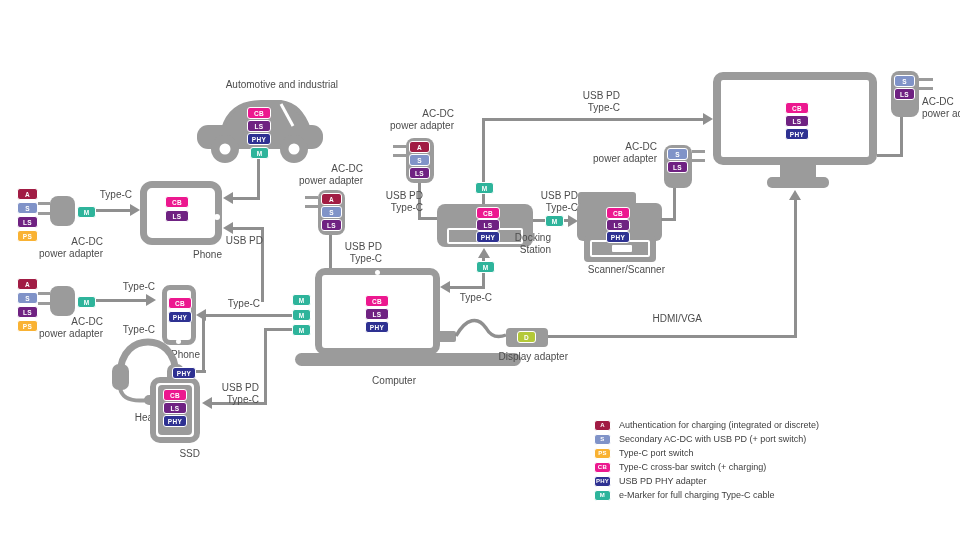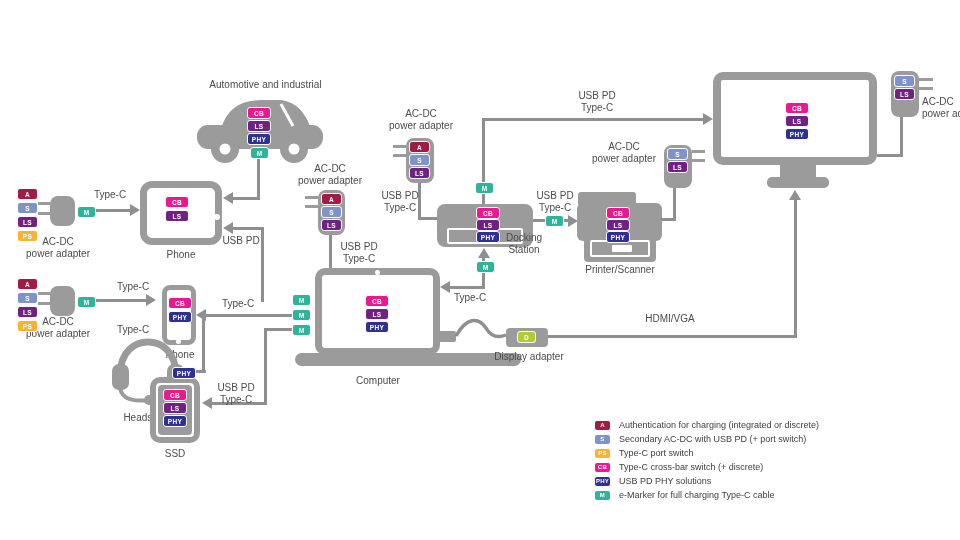--- a/index.html
+++ b/index.html
@@ -4,21 +4,21 @@
 <style>
   :root{
     --device-gray:#9b9b9b; --line-gray:#8f8f8f; --label-text:#4c4c4c;
     --title-text:#3d3d3d; --legend-text:#3e3e3e; --background:#ffffff;
   }
   *{margin:0;padding:0;box-sizing:border-box}
   html,body{width:960px;height:540px;overflow:hidden;background:var(--background);
     font-family:"Liberation Sans",sans-serif;}
   #stage{position:relative;width:960px;height:540px;background:var(--background);overflow:hidden}
   .title{position:absolute;left:18px;top:13px;font-size:19px;font-weight:700;color:var(--title-text);letter-spacing:.2px}
-  .lbl{position:absolute;font-size:10px;line-height:1.18;color:var(--label-text);text-align:center;white-space:pre-line}
+  .lbl{position:absolute;font-size:10px;line-height:1.18;color:var(--label-text);text-align:right;white-space:pre-line}
   .shell{position:absolute;background:#fff;border:7px solid var(--device-gray);border-radius:12px}
   .solid{position:absolute;background:var(--device-gray)}
   .hline{position:absolute;height:3px;background:var(--line-gray)}
   .vline{position:absolute;width:3px;background:var(--line-gray)}
   .prong{position:absolute;height:3px;background:var(--device-gray)}
   .arr-r{position:absolute;width:0;height:0;border-top:6px solid transparent;border-bottom:6px solid transparent;border-left:10px solid var(--line-gray)}
   .arr-l{position:absolute;width:0;height:0;border-top:6px solid transparent;border-bottom:6px solid transparent;border-right:10px solid var(--line-gray)}
   .arr-u{position:absolute;width:0;height:0;border-left:6px solid transparent;border-right:6px solid transparent;border-bottom:10px solid var(--line-gray)}
   .chip{position:absolute;width:24px;height:12px;border:1.5px solid #fff;border-radius:3px;color:#fff;
     font-weight:700;font-size:6.5px;letter-spacing:.3px;display:flex;align-items:center;justify-content:center;z-index:5}
@@ -201,21 +201,21 @@
   <div class="lbl" style="left:448px;top:292px;width:44px">Type-C</div>
 
   <div class="solid" style="left:578px;top:192px;width:58px;height:14px;border-radius:3px"></div>
   <div class="solid" style="left:577px;top:203px;width:85px;height:38px;border-radius:6px"></div>
   <div class="solid" style="left:584px;top:236px;width:72px;height:26px;border-radius:4px"></div>
   <div style="position:absolute;left:590px;top:240px;width:60px;height:17px;border:2px solid #fff;border-radius:2px"></div>
   <div style="position:absolute;left:612px;top:245px;width:20px;height:7px;background:#fff;border-radius:1px"></div>
   <span class="chip" style="left: 606px; top: 207px; background: rgb(236, 24, 143);">CB</span>
   <span class="chip" style="left: 606px; top: 219px; background: rgb(111, 34, 130);">LS</span>
   <span class="chip" style="left: 606px; top: 231px; background: rgb(46, 49, 146);">PHY</span>
-  <div class="lbl" style="left:575px;top:264px;width:90px">Printer/Scanner</div>
+  <div class="lbl" style="left:575px;top:264px;width:90px">Scanner/Scanner</div>
 
   <div class="lbl" style="left:591px;top:141px;width:66px">AC-DC
 power adapter</div>
   <div class="solid" style="left:664px;top:145px;width:28px;height:43px;border-radius:8px"></div>
   <span class="chip stk" style="left: 667px; top: 148px; background: rgb(128, 147, 200);">S</span>
   <span class="chip stk" style="left: 667px; top: 161px; background: rgb(111, 34, 130);">LS</span>
   <div class="prong" style="left:692px;top:150px;width:13px"></div>
   <div class="prong" style="left:692px;top:159px;width:13px"></div>
   <div class="vline" style="left:673px;top:188px;height:33px"></div>
   <div class="hline" style="left:661px;top:218px;width:15px"></div>
@@ -257,25 +257,25 @@
     <div class="legend-row">
       <span class="chip" style="background: rgb(128, 147, 200);">S</span>
       <span class="ltext">Secondary AC-DC with USB PD (+ port switch)</span>
     </div>
     <div class="legend-row">
       <span class="chip" style="background: rgb(249, 178, 51);">PS</span>
       <span class="ltext">Type-C port switch</span>
     </div>
     <div class="legend-row">
       <span class="chip" style="background: rgb(236, 24, 143);">CB</span>
-      <span class="ltext">Type-C cross-bar switch (+ discrete)</span>
+      <span class="ltext">Type-C cross-bar switch (+ charging)</span>
     </div>
     <div class="legend-row">
       <span class="chip" style="background: rgb(46, 49, 146);">PHY</span>
-      <span class="ltext">USB PD PHY solutions</span>
+      <span class="ltext">USB PD PHY adapter</span>
     </div>
     <div class="legend-row">
       <span class="chip" style="background: rgb(46, 180, 155);">M</span>
       <span class="ltext">e-Marker for full charging Type-C cable</span>
     </div>
   </div>
 
 </div>
 
 </body></html>

